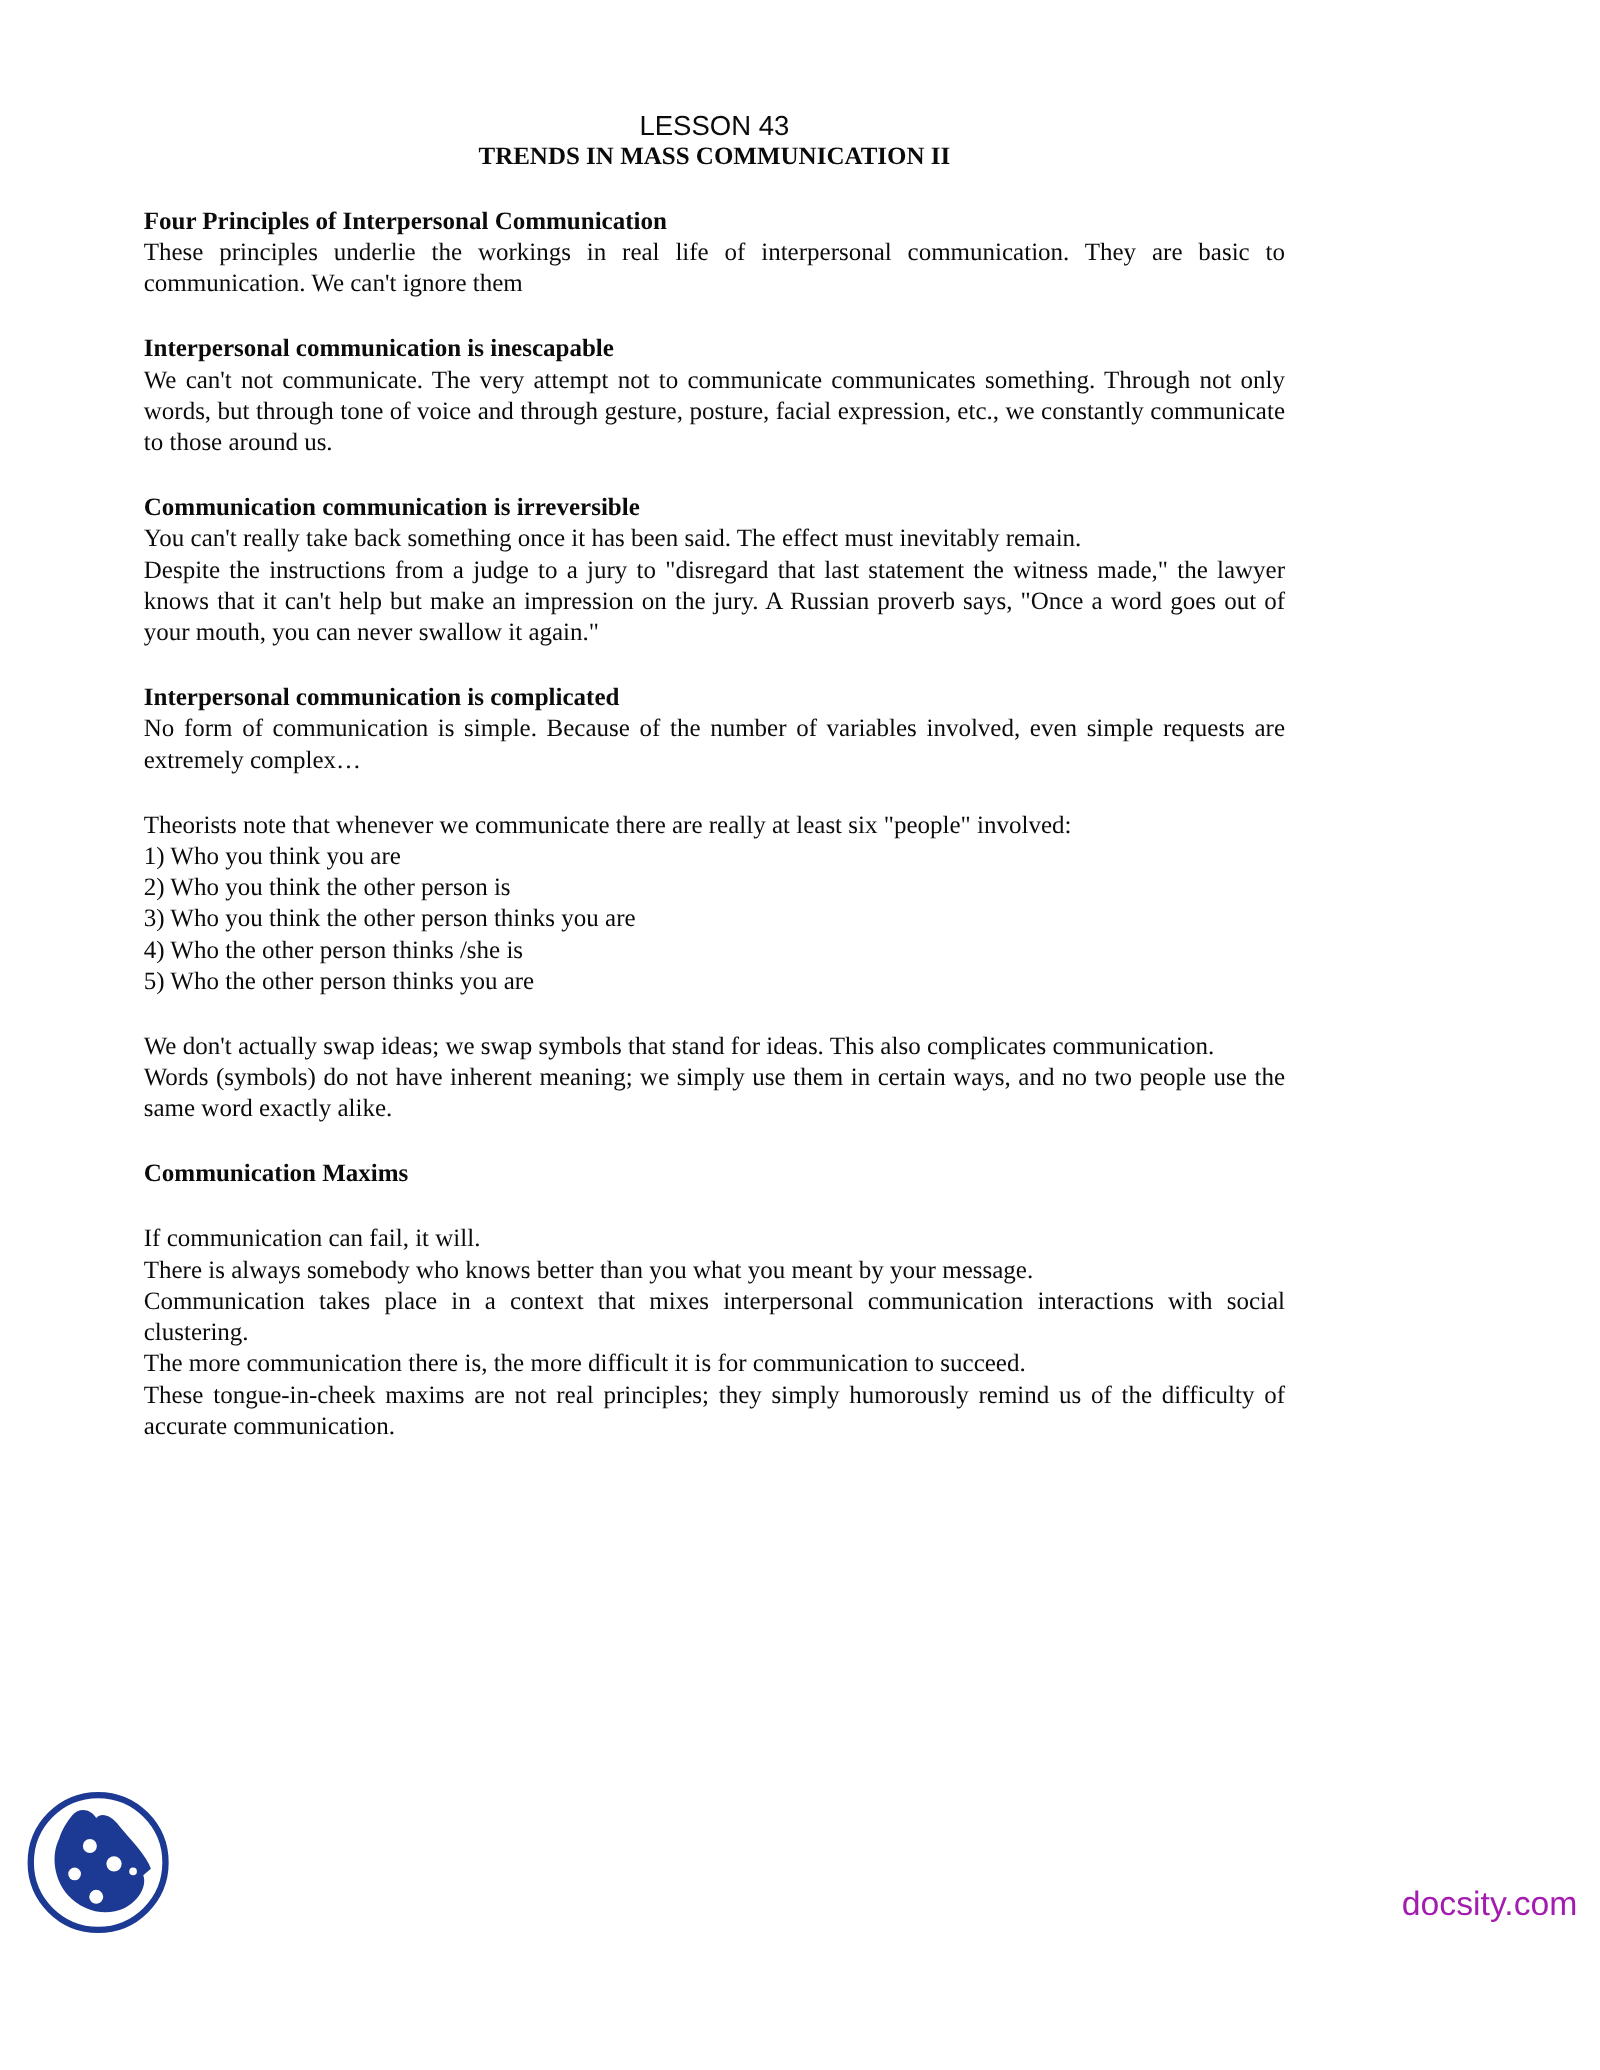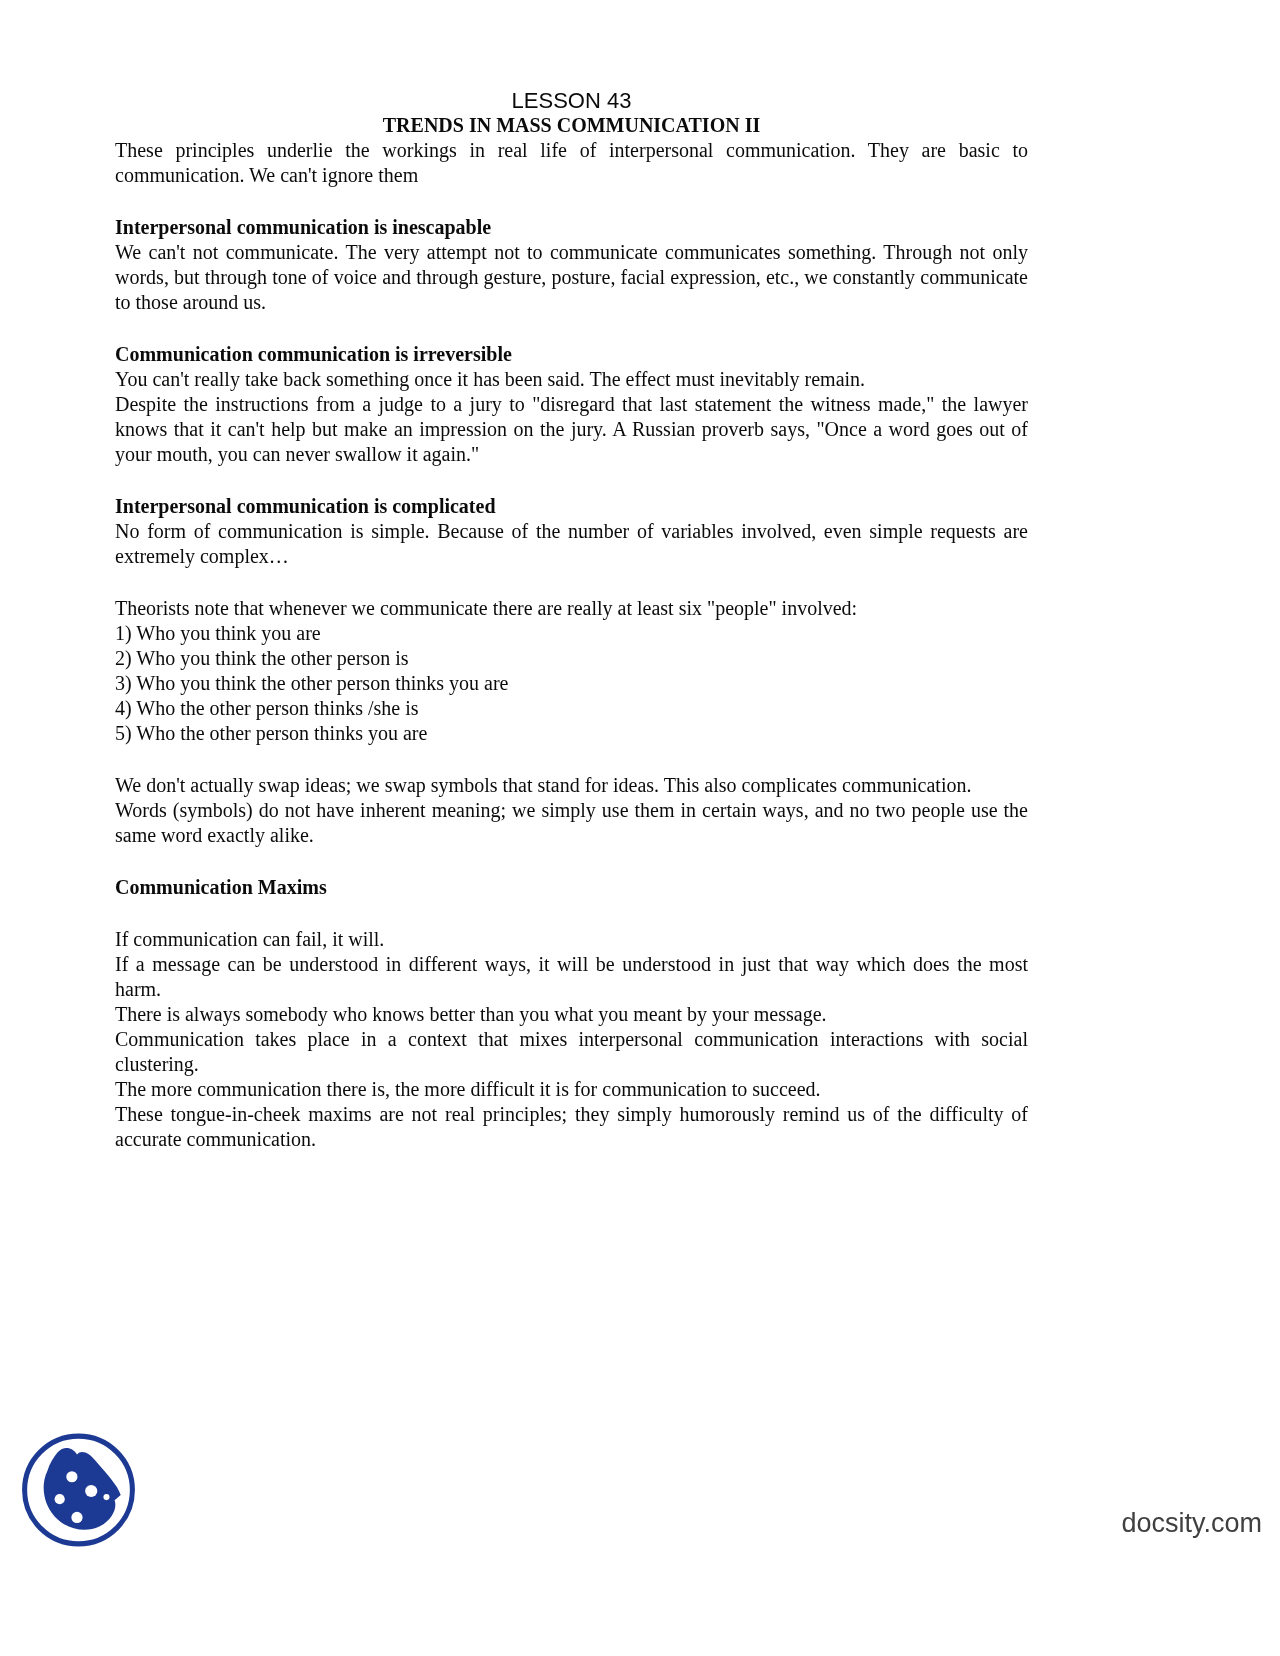--- a/index.html
+++ b/index.html
@@ -45,21 +45,21 @@
   }
   p.single { text-align: left; }
   .gap-before { margin-top: 27px; }
   .italic { font-style: italic; }
   .footer-brand {
     position: absolute;
     right: 18px;
     top: 1508px;
     font-family: "Liberation Sans", sans-serif;
     font-size: 27px;
-    color: #404040;
+    color: #a21caf;
     z-index: 2;
     text-decoration: none;
     cursor: pointer;
   }
   .logo-wrap {
     position: absolute;
     left: 21px;
     top: 1430px;
     width: 115px;
     height: 120px;
@@ -78,20 +78,21 @@
     <circle cx="69" cy="60" r="6" fill="#ffffff"></circle>
     <circle cx="55" cy="86" r="5.5" fill="#ffffff"></circle>
     <circle cx="84" cy="66" r="3" fill="#ffffff"></circle>
   </svg>
 </div>
 
 <div class="doc">
   <div class="lesson-label">LESSON 43</div>
   <div class="page-title">TRENDS IN MASS COMMUNICATION II</div>
 
+  <div class="heading gap-before">Four Principles of Interpersonal Communication</div>
   <p>These principles underlie the workings in real life of interpersonal communication. They are basic to communication. We can't ignore them</p>
 
   <div class="heading gap-before">Interpersonal communication is inescapable</div>
   <p>We can't not communicate. The very attempt not to communicate communicates something. Through not only words, but through tone of voice and through gesture, posture, facial expression, etc., we constantly communicate to those around us.</p>
 
   <div class="heading gap-before">Communication communication is irreversible</div>
   <p class="single">You can't really take back something once it has been said. The effect must inevitably remain.</p>
   <p>Despite the instructions from a judge to a jury to "disregard that last statement the witness made," the lawyer knows that it can't help but make an impression on the jury. A Russian proverb says, "Once a word goes out of your mouth, you can never swallow it again."</p>
 
   <div class="heading gap-before">Interpersonal communication is complicated</div>
@@ -100,20 +101,19 @@
   <p class="single">1) Who you think you are</p>
   <p class="single">2) Who you think the other person is</p>
   <p class="single">3) Who you think the other person thinks you are</p>
   <p class="single">4) Who the other person thinks /she is</p>
   <p class="single">5) Who the other person thinks you are</p>
   <p class="gap-before">We don't actually swap ideas; we swap symbols that stand for ideas. This also complicates communication.</p>
   <p>Words (symbols) do not have inherent meaning; we simply use them in certain ways, and no two people use the same word exactly alike.</p>
 
   <div class="heading gap-before">Communication Maxims</div>
   <p class="gap-before single">If communication can fail, it will.</p>
-  <p>If a message can be understood in different ways, it will be understood in just that way which does the most harm.</p>
   <p class="single">There is always somebody who knows better than you what you meant by your message.</p>
   <p>Communication takes place in a context that mixes interpersonal communication interactions with social clustering.</p>
   <p class="single">The more communication there is, the more difficult it is for communication to succeed.</p>
   <p>These tongue-in-cheek maxims are not real principles; they simply humorously remind us of the difficulty of accurate communication.</p>
 </div>
 
 <a class="footer-brand">docsity.com</a>
 
 </body></html>

